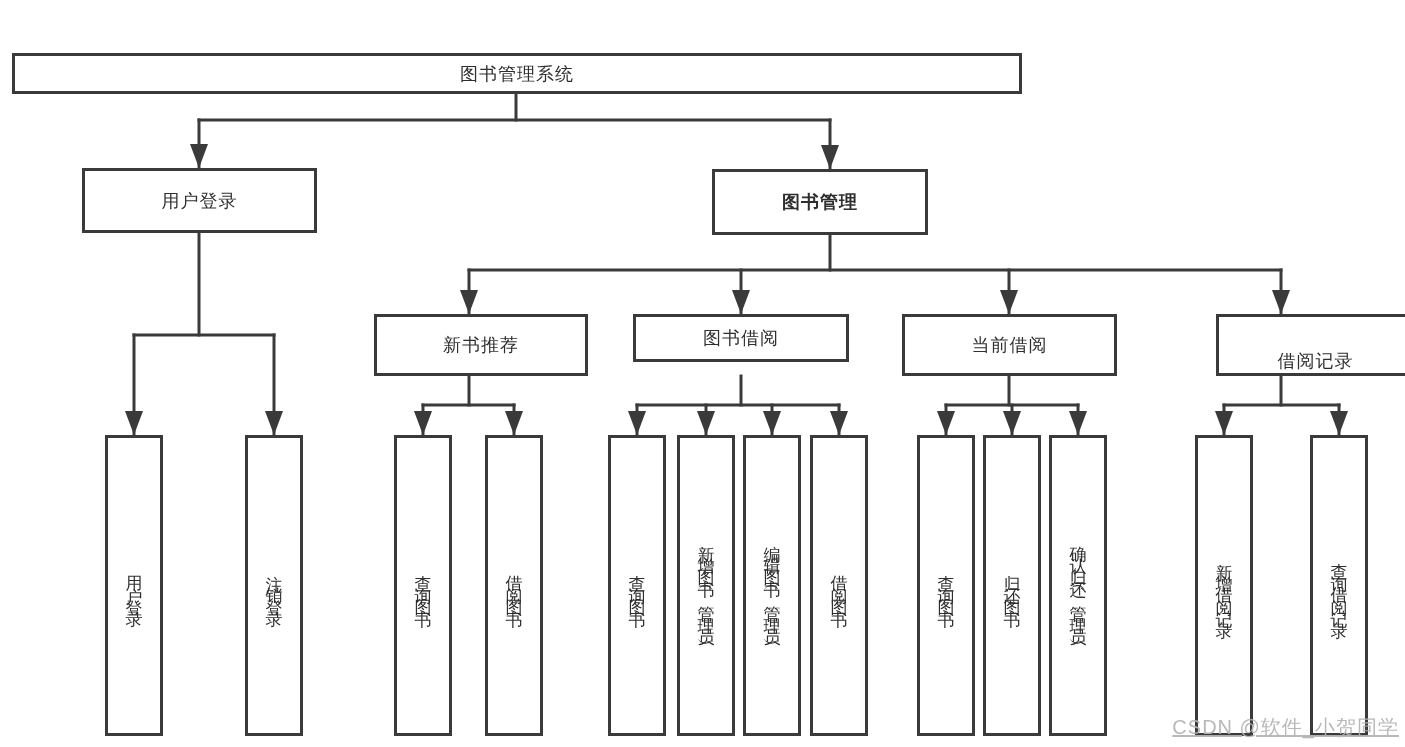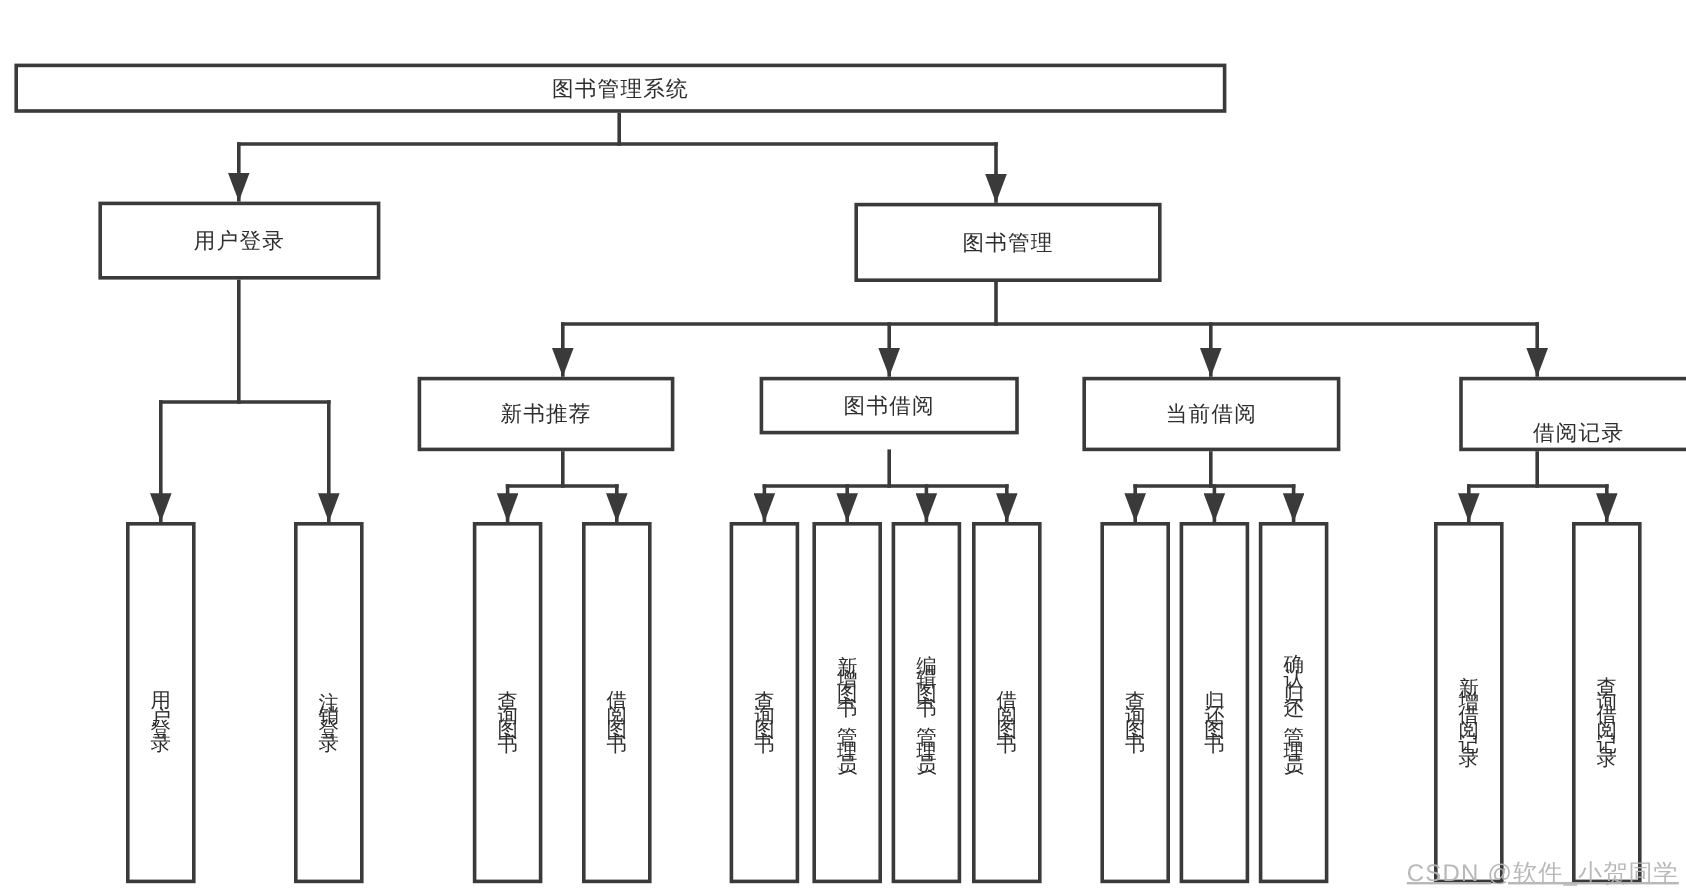--- a/index.html
+++ b/index.html
@@ -61,22 +61,22 @@
     writing-mode:vertical-rl;
     text-orientation:mixed;
     font-size:17px;
     line-height:1;
     letter-spacing:12px;
     color:var(--text);
     white-space:nowrap;
   }
   #n-root   {left:12px;  top:13px;  width:1010px; height:41px;margin-top:40px;}
   #n-login  {left:82px;  top:168px; width:235px;  height:65px;}
-  #n-mgmt   {left:712px; top:169px; width:256px;  height:66px;}
-  #n-rec    {left:348px; top:314px; width:214px;  height:62px;}
+  #n-mgmt   {left:712px; top:169px; width:216px;  height:66px;font-weight:bold;}
+  #n-rec    {left:374px; top:314px; width:214px;  height:62px;}
   #n-borrow {left:633px; top:314px; width:216px;  height:48px;}
   #n-current{left:902px; top:314px; width:215px;  height:62px;align-items:center;}
   #n-records{left:1216px;top:314px; width:199px;  height:62px;align-items:flex-end;}
   #l1 {left:105px;}
   #l2 {left:245px;}
   #l3 {left:394px;}
   #l4 {left:485px;}
   #l5 {left:608px;}
   #l6 {left:677px;}
   #l7 {left:743px;}

